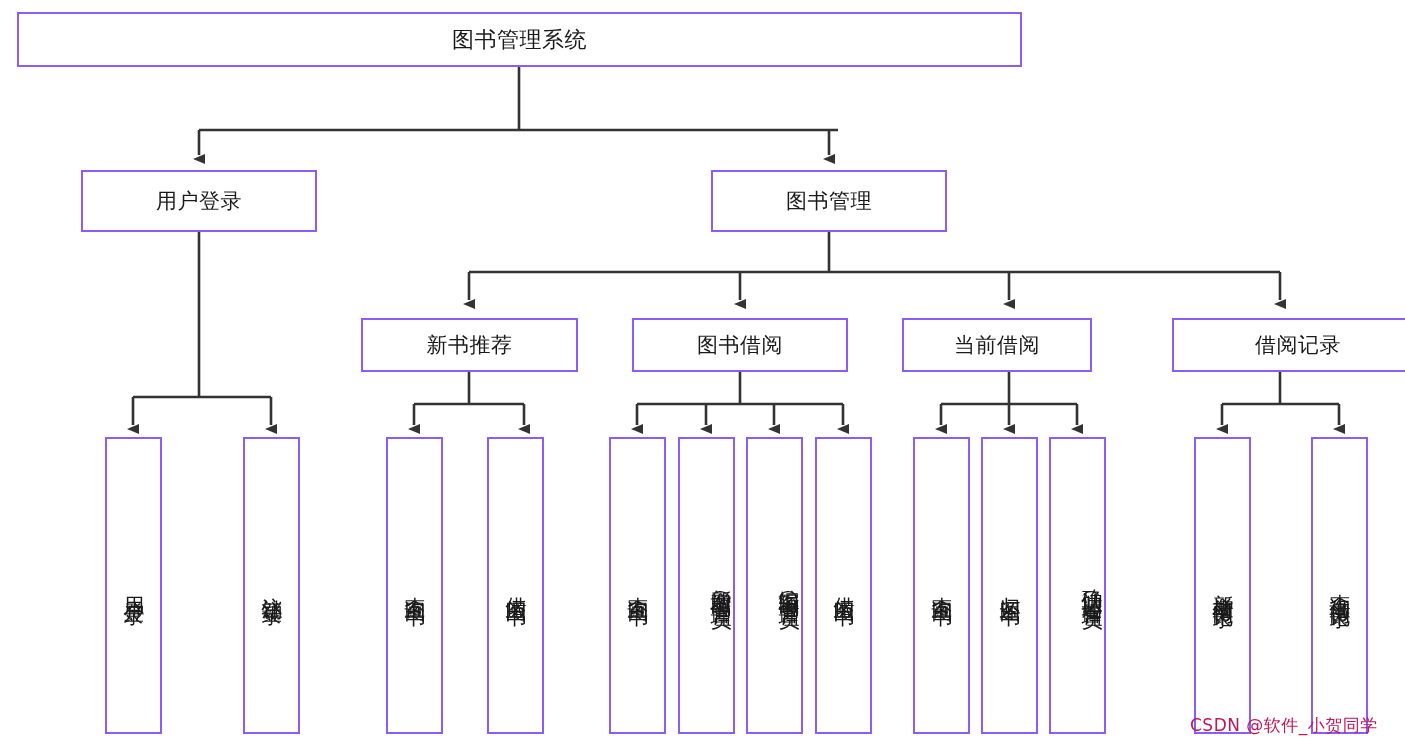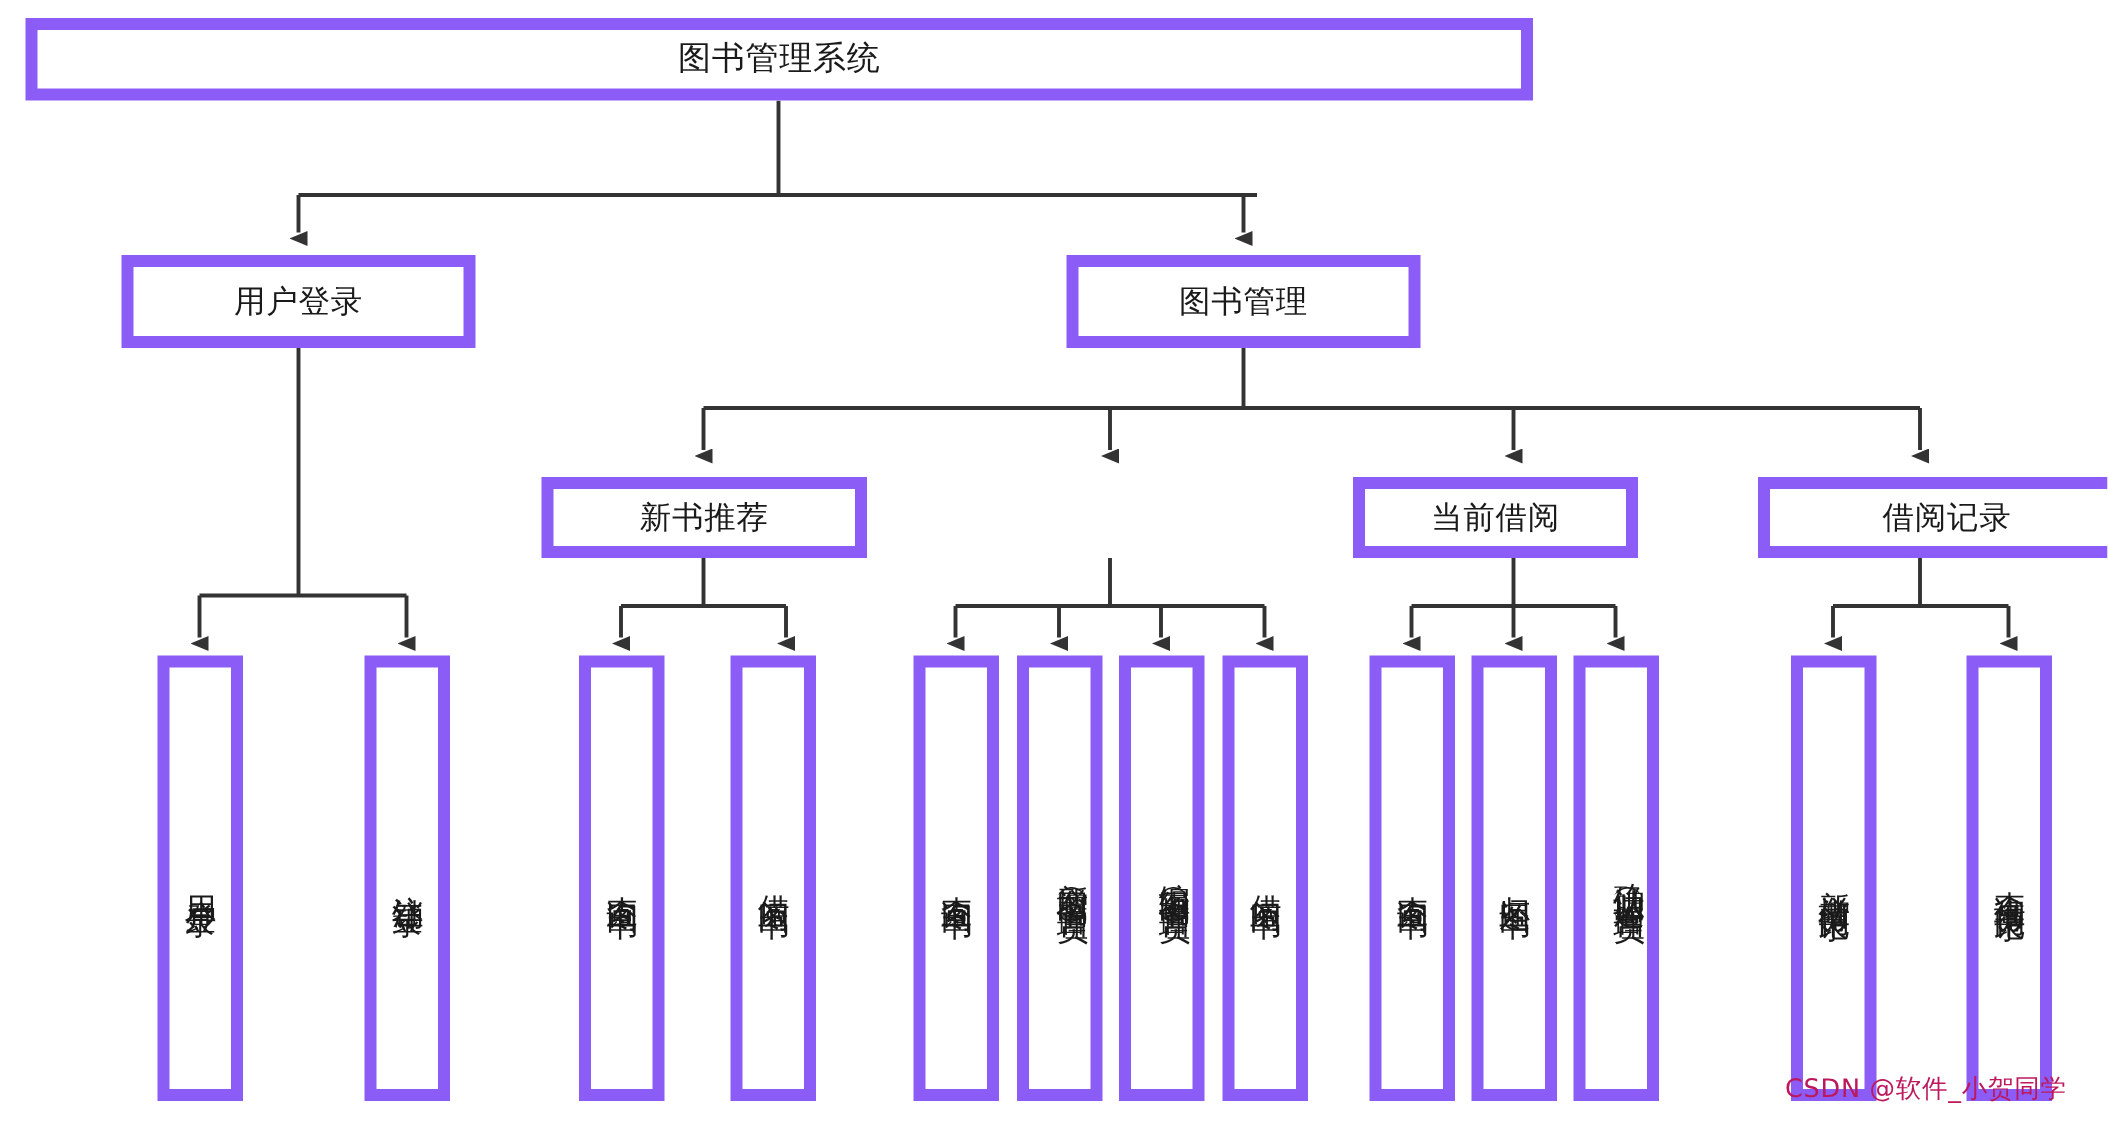--- a/index.html
+++ b/index.html
@@ -22,21 +22,21 @@
     position: absolute;
     left: 0;
     top: 0;
     width: 1405px;
     height: 747px;
     pointer-events: none;
   }
   .node {
     position: absolute;
     box-sizing: border-box;
-    border: 8px solid #8b5cf6;
+    border: 2px solid #8b5cf6;
     background: #ffffff;
     display: flex;
     align-items: center;
     justify-content: center;
     color: #1a1a1a;
     line-height: 1.18;
   }
   .node.h {
     font-size: 21px;
     letter-spacing: 0.5px;
@@ -136,20 +136,23 @@
   </div>
 
   <div class="node h" style="left:711px; top:170px; width:236px; height:62px;">
     <span class="node-label">图书管理</span>
   </div>
 
   <div class="node h" style="left:361px; top:318px; width:217px; height:54px;text-align:right;">
     <span class="node-label">新书推荐</span>
   </div>
 
+  <div class="node h" style="left:632px; top:318px; width:216px; height:54px;">
+    <span class="node-label">图书借阅</span>
+  </div>
 
   <div class="node h" style="left:902px; top:318px; width:190px; height:54px;">
     <span class="node-label">当前借阅</span>
   </div>
 
   <div class="node h" style="left:1172px; top:318px; width:252px; height:54px;text-align:center;">
     <span class="node-label">借阅记录</span>
   </div>
 
   <div class="node v mid" style="left:105px; top:437px; width:57px; height:297px;">

